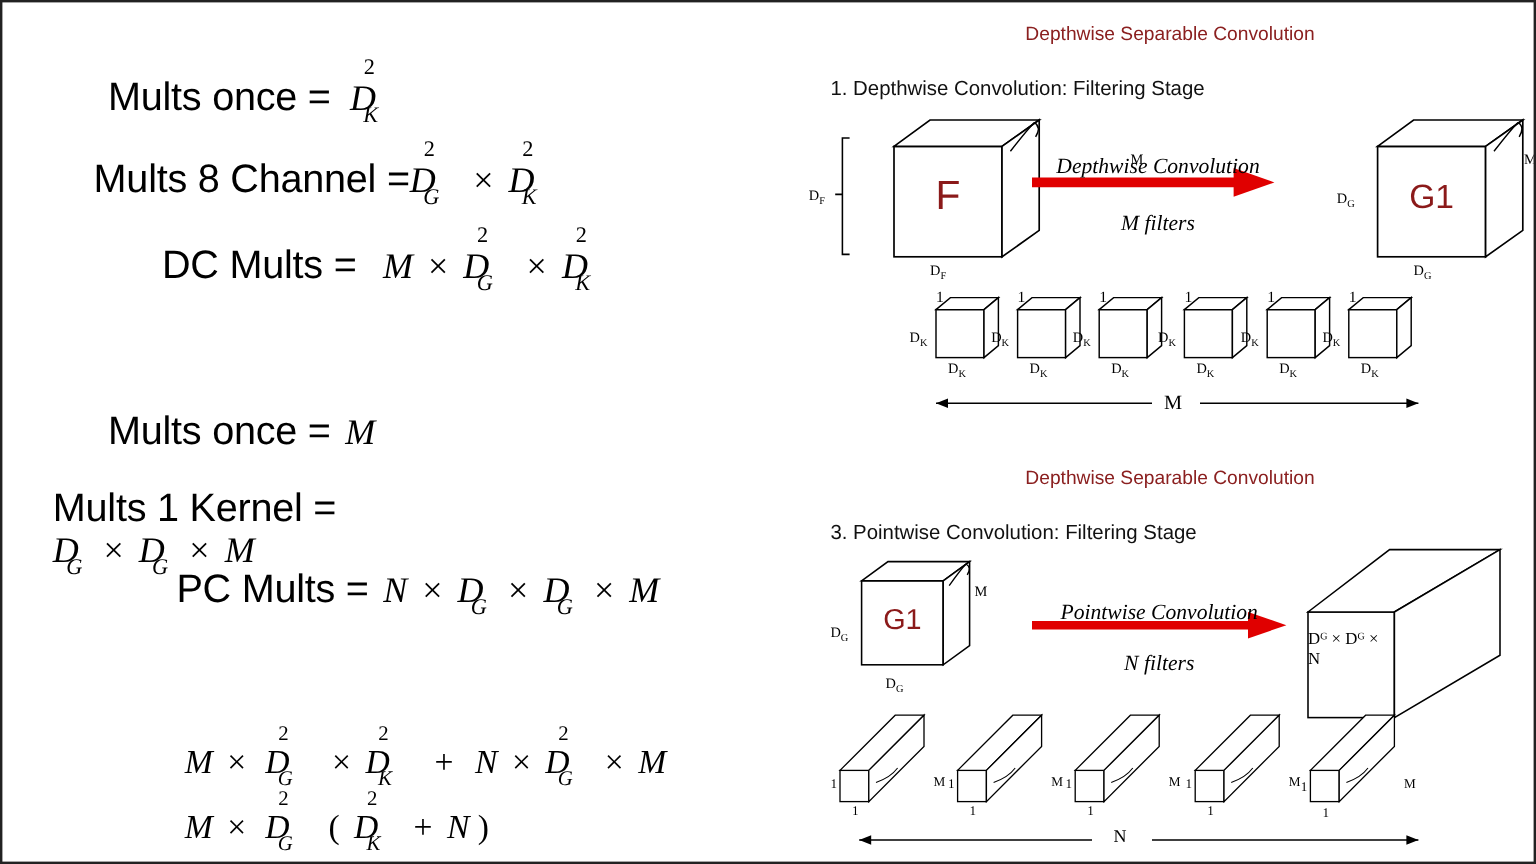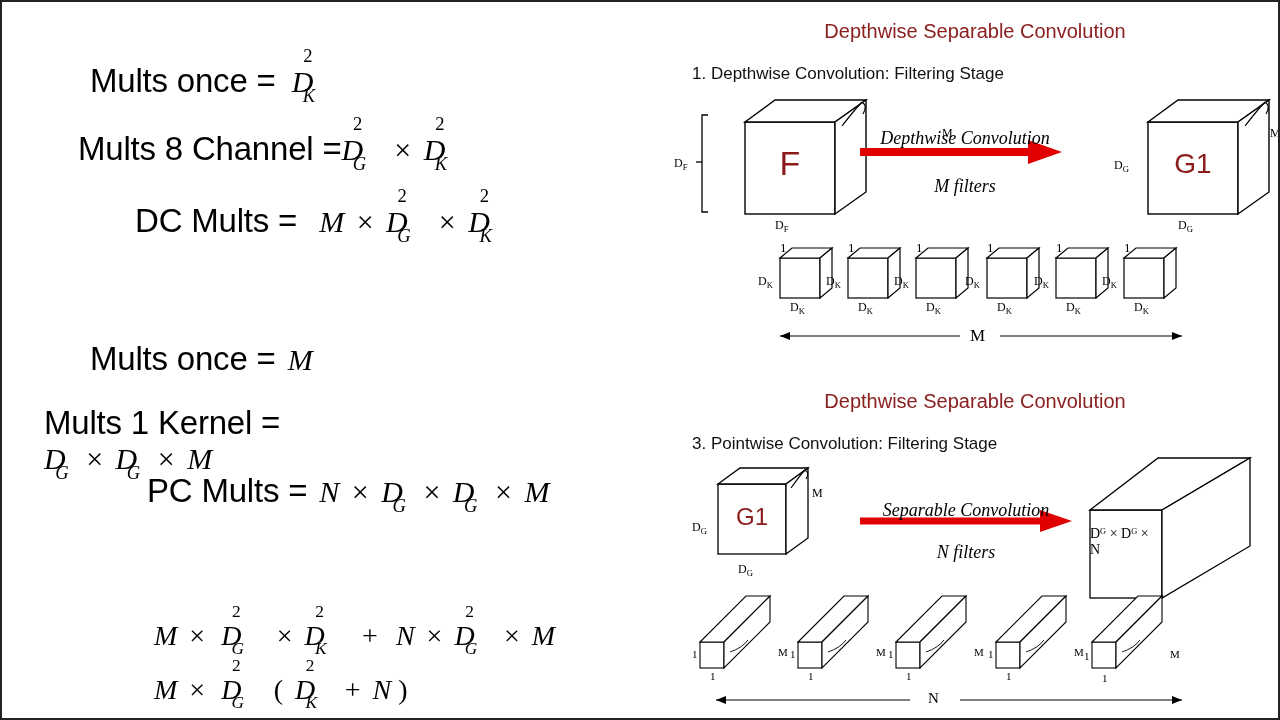--- a/index.html
+++ b/index.html
@@ -67,21 +67,21 @@
   #totalline .blk{color:#000;}
 
   
   #right{position:absolute;left:668px;top:0;width:610px;height:716px;}
 
   .secTitle{
     position:absolute;
     width:100%;
     text-align:center;
     color:#8B2020;
-    font-size:20px;
+    font-size:16px;
     font-family:"Liberation Sans",sans-serif;
   }
   .secSub{
     position:absolute;
     font-size:17px;
     color:#111;
     font-family:"Liberation Sans",sans-serif;
   }
   .arrowCap{
     position:absolute;
@@ -333,21 +333,21 @@
       <rect x="420" y="56" width="72" height="88" fill="#fff" stroke="#000" stroke-width="1.3"></rect>
       <polygon points="420,56 488,4 580,4 492,56" fill="#fff" stroke="#000" stroke-width="1.3"></polygon>
       <polygon points="492,56 580,4 580,92 492,144" fill="#fff" stroke="#000" stroke-width="1.3"></polygon>
     </svg>
 
     <div class="facetext" style="left:48px;top:495px;width:68px;height:40px;font-size:24px;">G1</div>
     <div class="tinylbl" style="left:22px;top:518px;"><span>D</span><span class="sb">G</span></div>
     <div class="tinylbl" style="left:68px;top:560px;"><span>D</span><span class="sb">G</span></div>
     <div class="tinylbl" style="left:142px;top:484px;">M</div>
 
-    <div class="arrowCap" style="left:190px;top:498px;width:212px;">Separable Convolution</div>
+    <div class="arrowCap" style="left:190px;top:498px;width:212px;">Pointwise Convolution</div>
     <div class="arrowCap" style="left:190px;top:540px;width:212px;">N filters</div>
 
     <div class="facetext" style="left:420px;top:530px;width:72px;height:20px;font-size:14px;color:#000;font-family:'Liberation Serif',serif;">Dᴳ × Dᴳ × N</div>
 
     <svg style="position:absolute;left:0px;top:588px;" width="610" height="128">
       <g>
         <g transform="translate(0,0)">
           <rect x="30" y="52" width="24" height="26" fill="#fff" stroke="#000" stroke-width="1.1"></rect>
           <polygon points="30,52 76,6 100,6 54,52" fill="#fff" stroke="#000" stroke-width="1.1"></polygon>
           <polygon points="54,52 100,6 100,32 54,78" fill="#fff" stroke="#000" stroke-width="1.1"></polygon>

